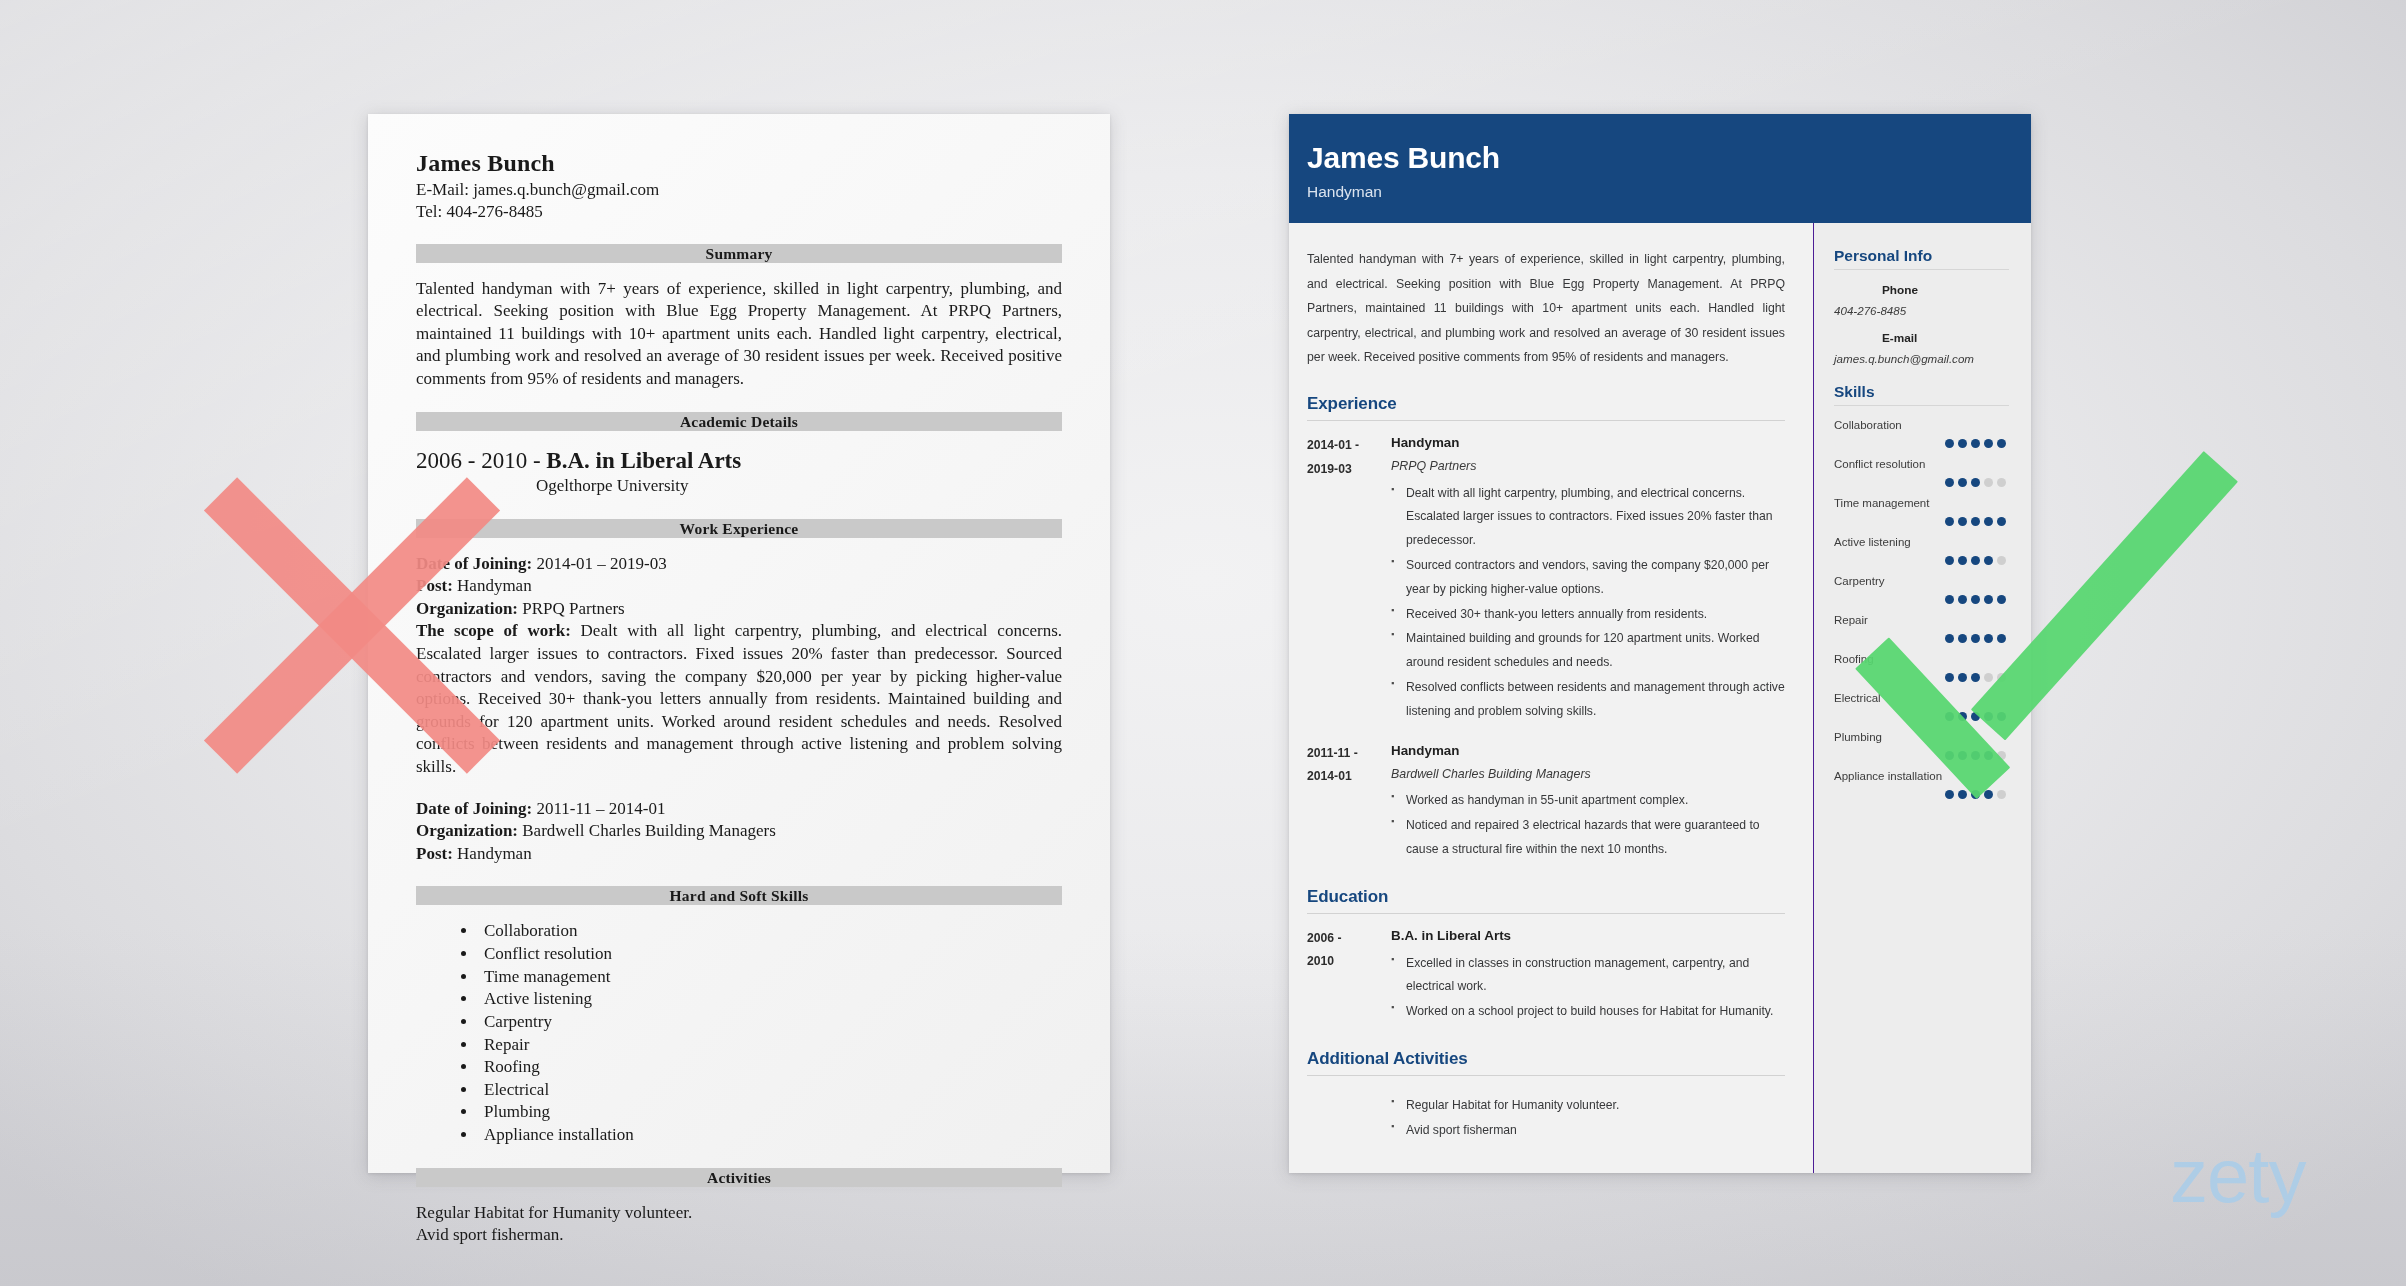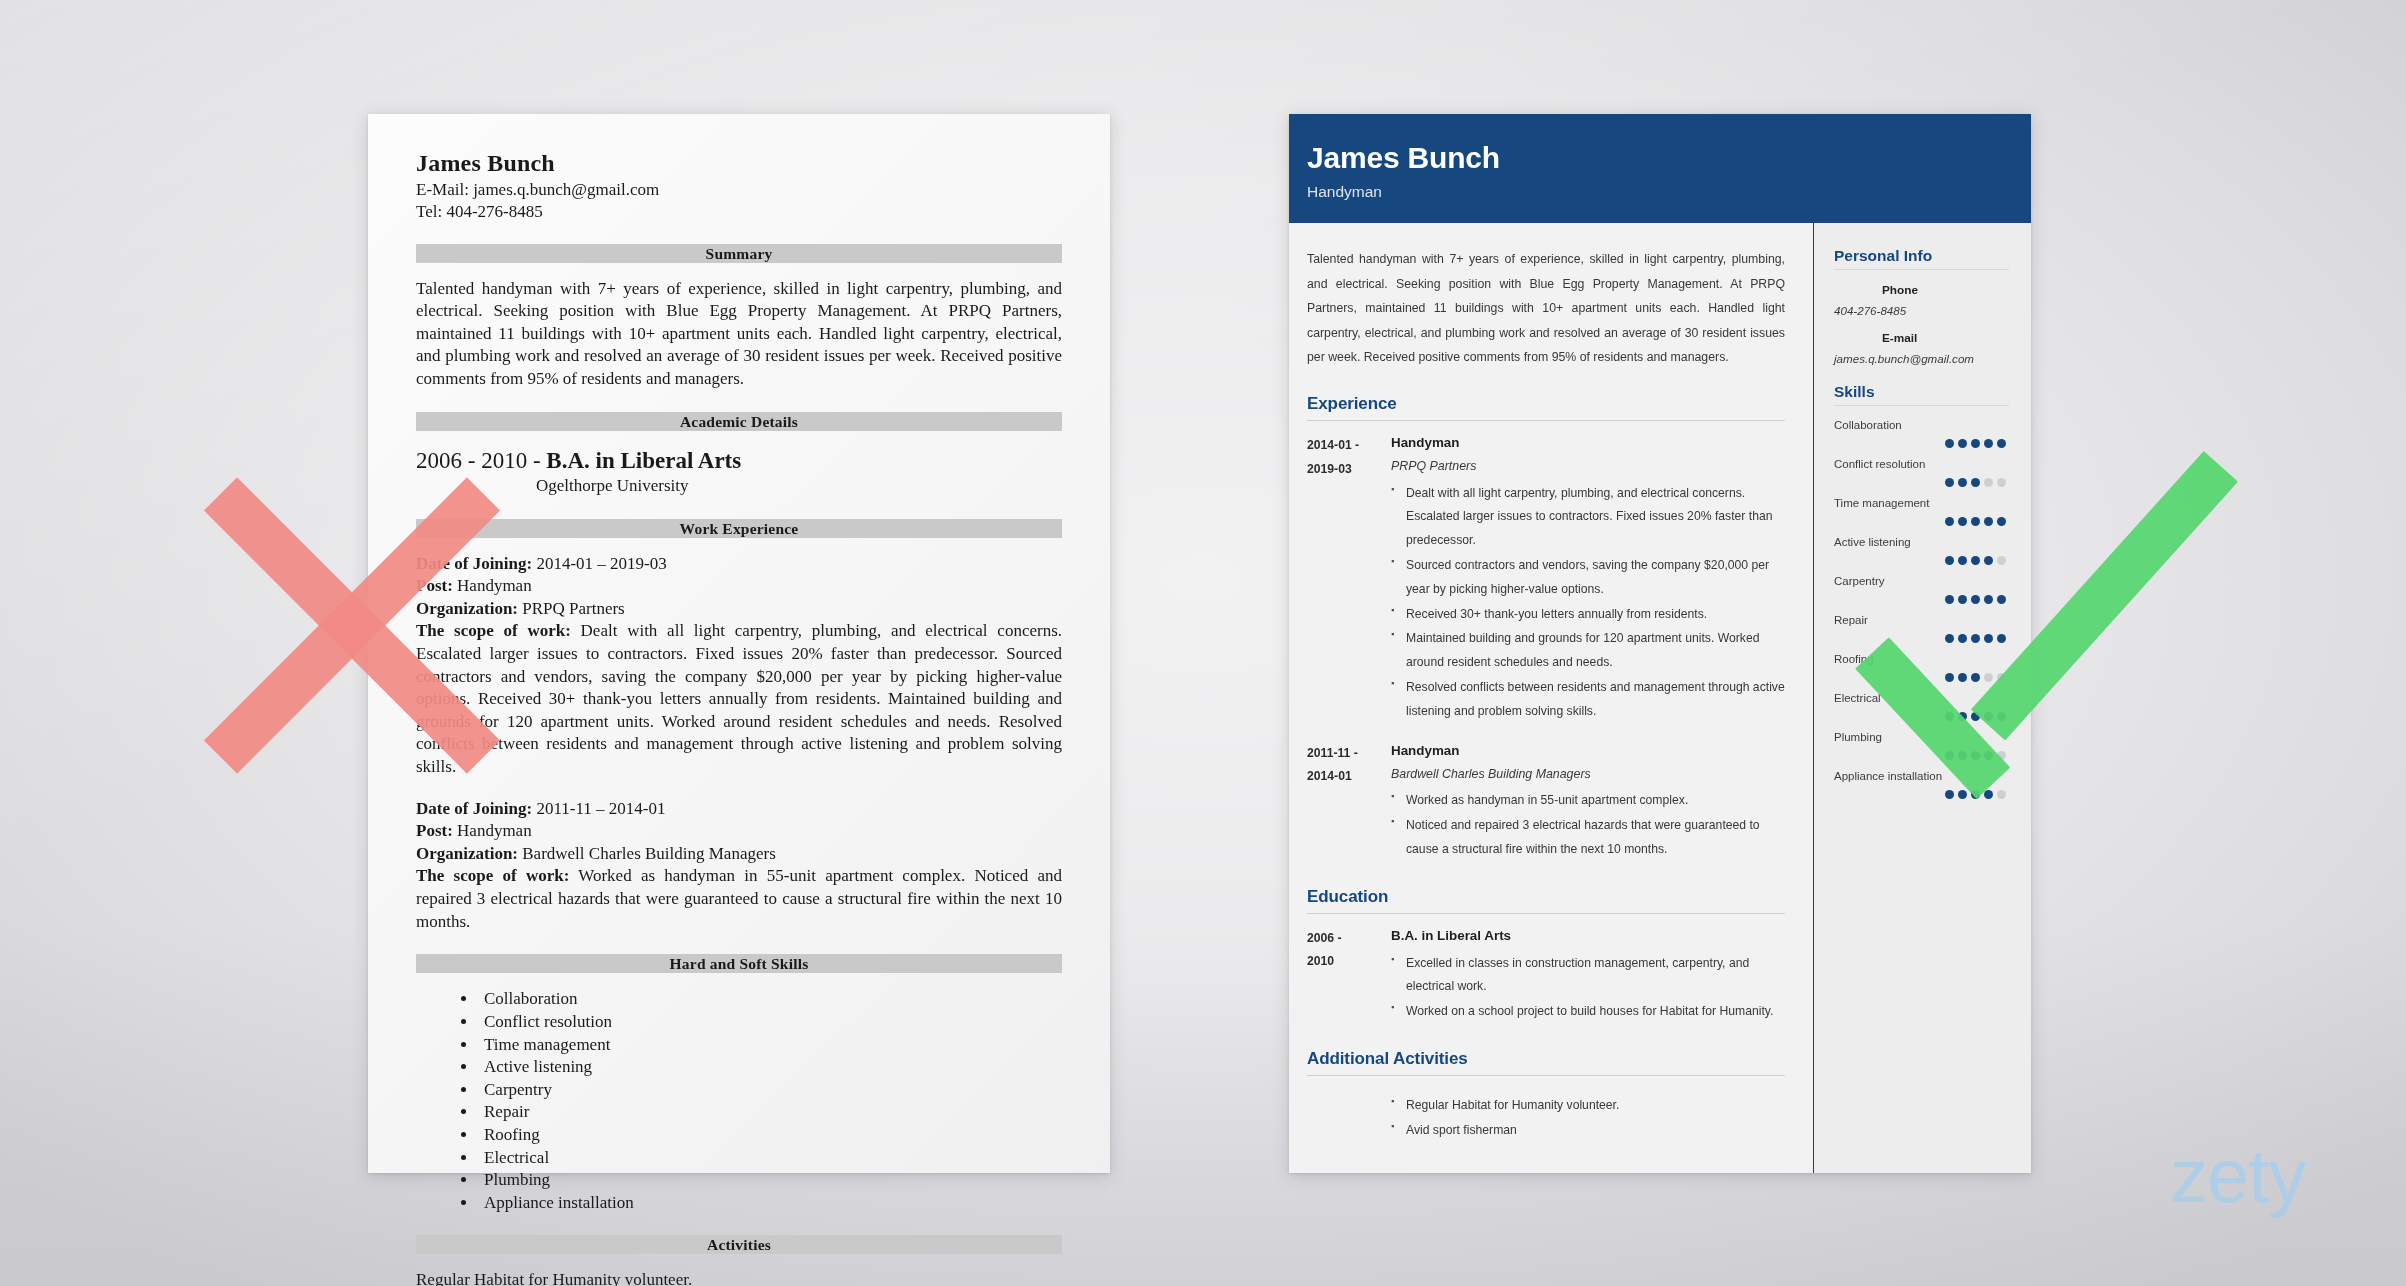--- a/index.html
+++ b/index.html
@@ -254,23 +254,22 @@
 
   <div class="rl-job">
     <p><b>Date of Joining:</b><span> 2014-01 – 2019-03</span></p>
     <p><b>Post:</b><span> Handyman</span></p>
     <p><b>Organization:</b><span> PRPQ Partners</span></p>
     <p><b>The scope of work:</b><span> Dealt with all light carpentry, plumbing, and electrical concerns. Escalated larger issues to contractors. Fixed issues 20% faster than predecessor. Sourced contractors and vendors, saving the company $20,000 per year by picking higher-value options. Received 30+ thank-you letters annually from residents. Maintained building and grounds for 120 apartment units. Worked around resident schedules and needs. Resolved conflicts between residents and management through active listening and problem solving skills.</span></p>
   </div>
 
   <div class="rl-job">
     <p><b>Date of Joining:</b><span> 2011-11 – 2014-01</span></p>
+    <p><b>Organization:</b><span> Bardwell Charles Building Managers</span></p>
     <p><b>Post:</b><span> Handyman</span></p>
-    <p><b>Organization:</b><span> Bardwell Charles Building Managers</span></p>
-    <p><b>The scope of work:</b><span> Worked as handyman in 55-unit apartment complex.  Noticed and repaired 3 electrical hazards that were guaranteed to cause a structural fire within the next 10 months.</span></p>
   </div>
 
   <div class="rl-bar">Hard and Soft Skills</div>
   <ul class="rl-skills">
     <li>Collaboration</li>
     <li>Conflict resolution</li>
     <li>Time management</li>
     <li>Active listening</li>
     <li>Carpentry</li>
     <li>Repair</li>

